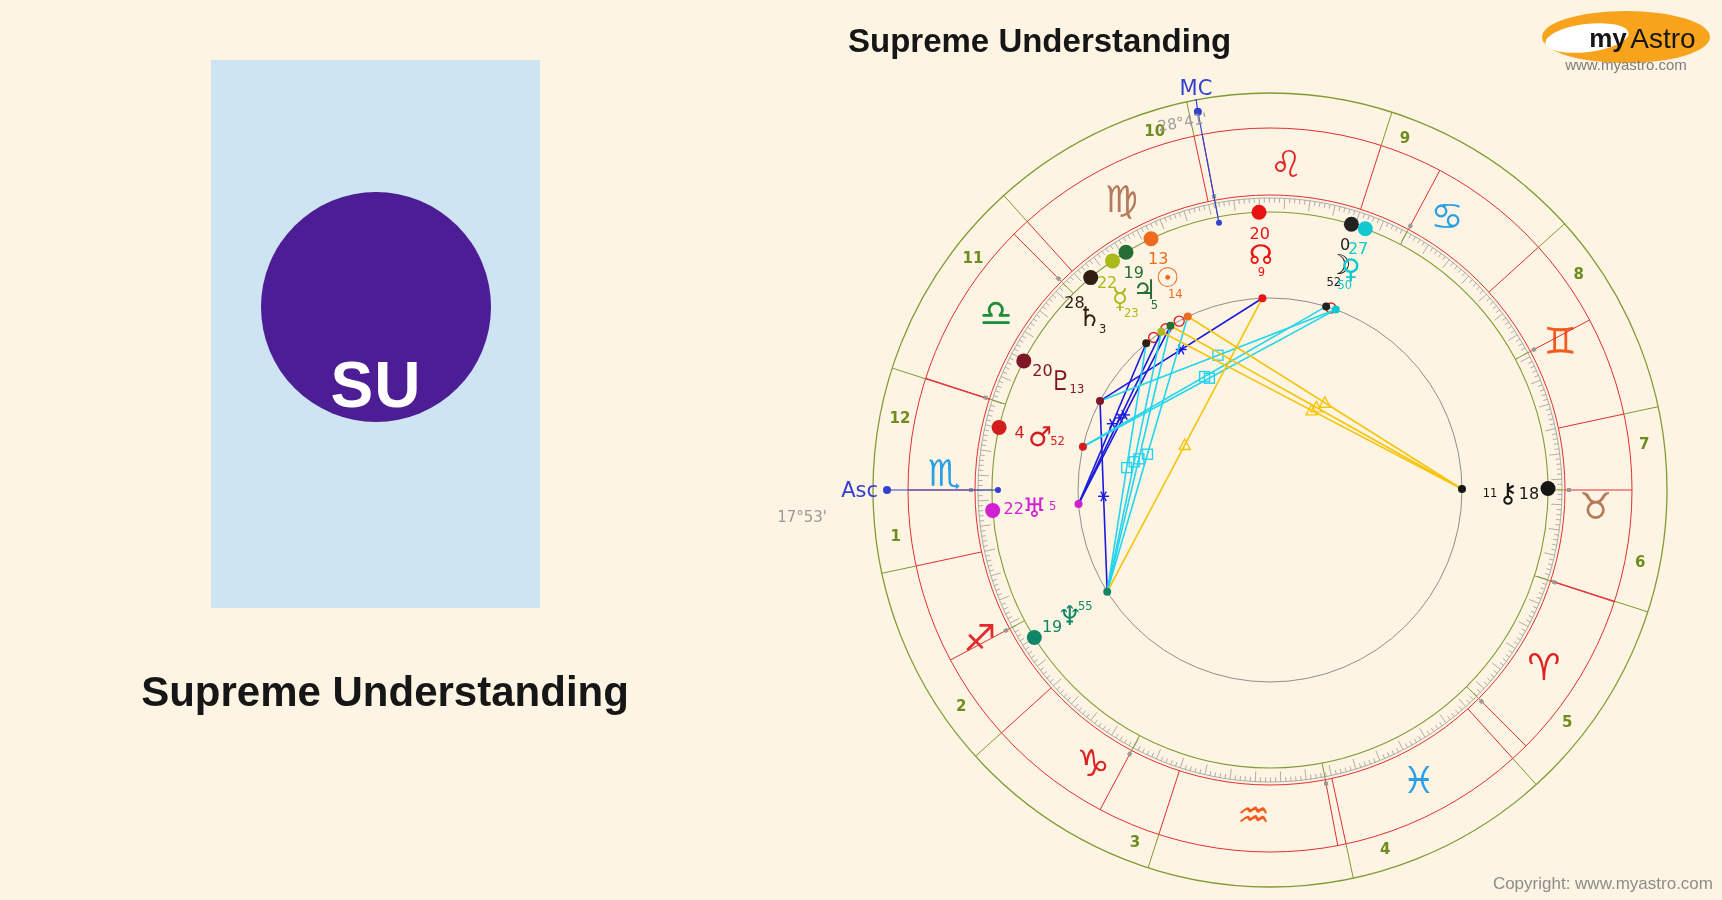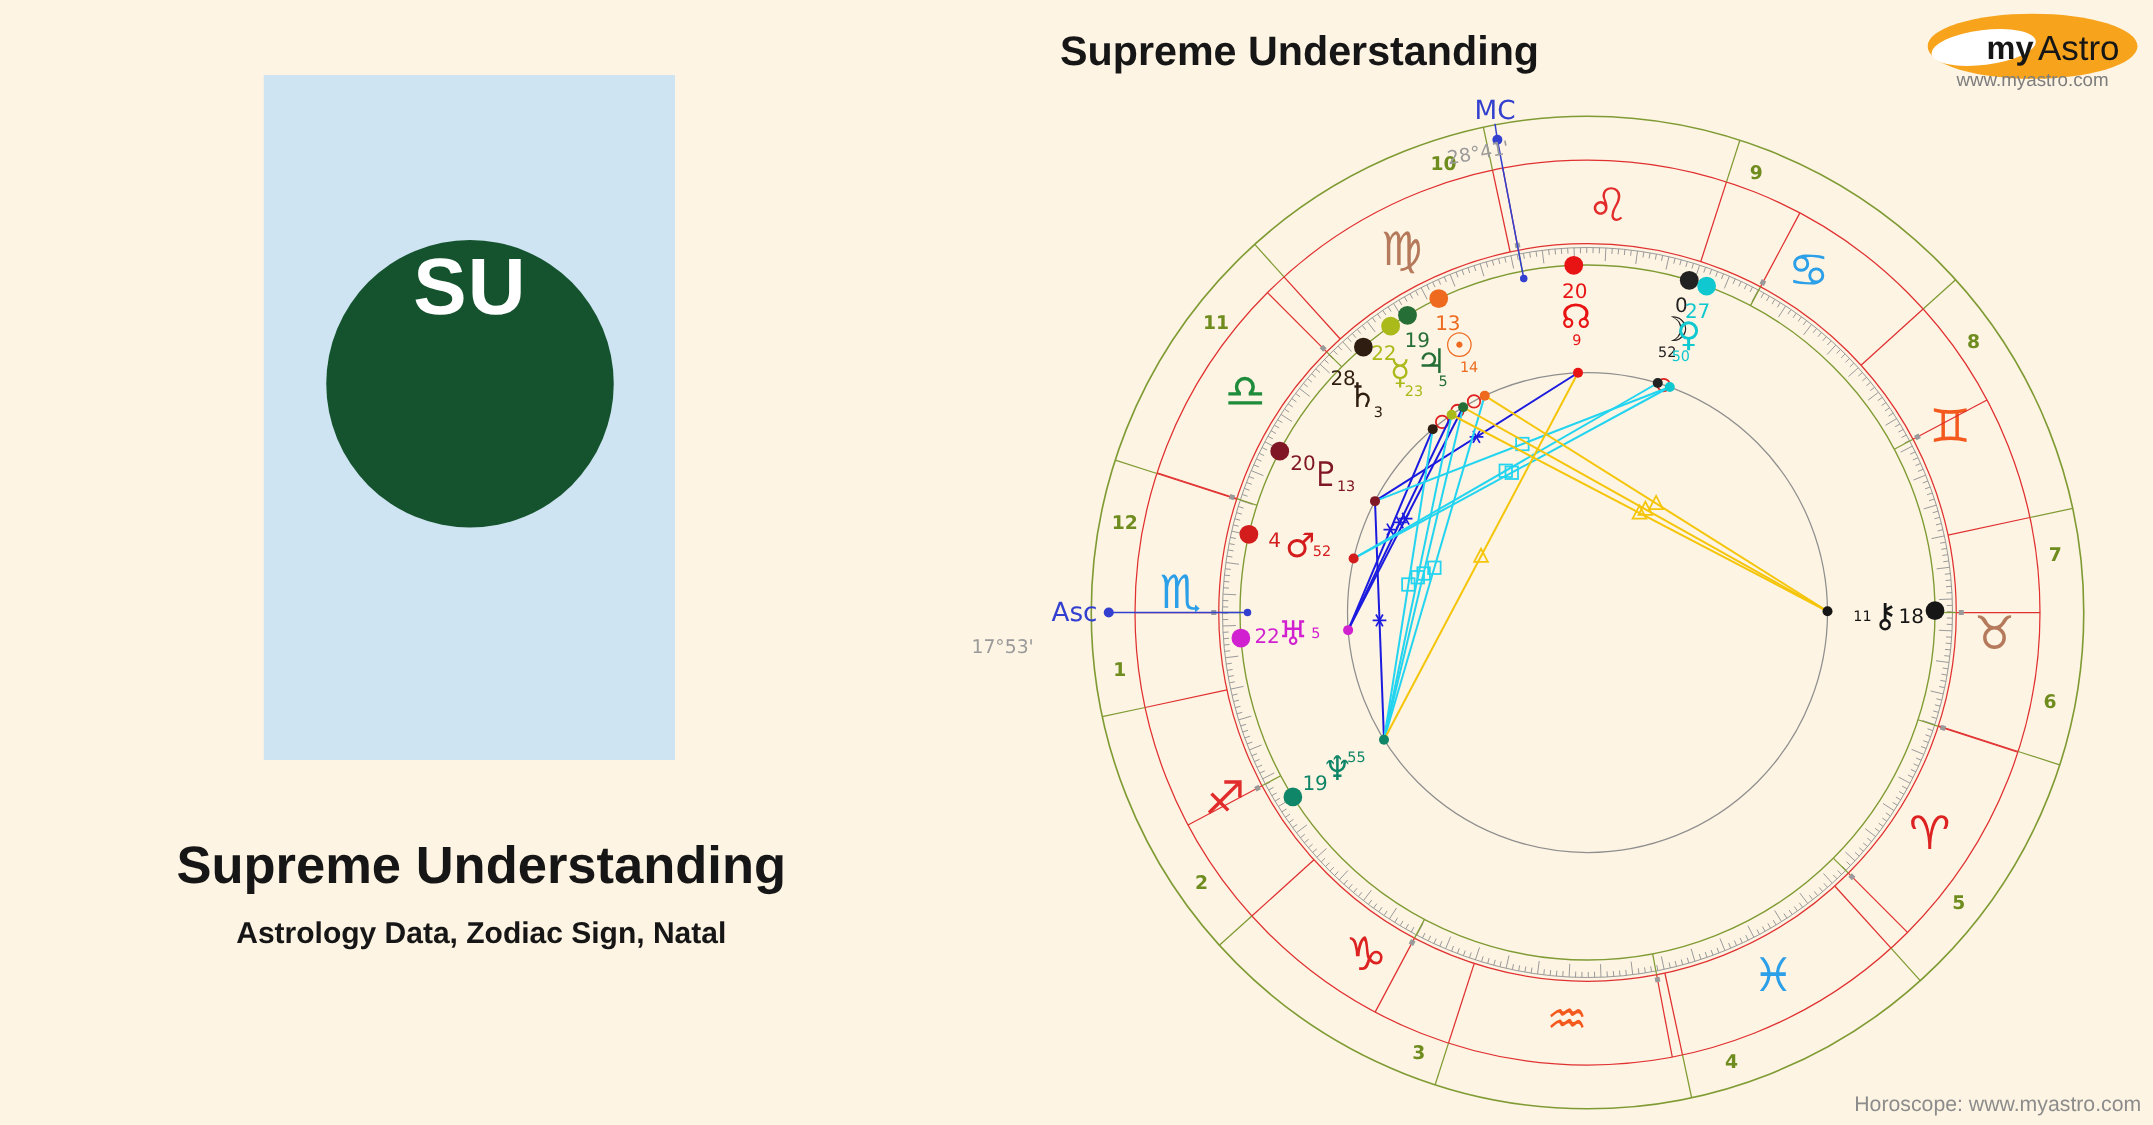--- a/index.html
+++ b/index.html
@@ -7,21 +7,21 @@
     width:1722px;height:900px;position:relative;overflow:hidden;
     background:#fdf4e3;
     font-family:"Liberation Sans", sans-serif;
   }
   .blue-panel{
     position:absolute;left:211px;top:60px;width:329px;height:548px;
     background:#cee4f2;
   }
   .avatar{
     position:absolute;left:261px;top:192px;width:230px;height:230px;border-radius:50%;
-    background:#14532d;display:flex;align-items:flex-start;justify-content:center;
+    background:#4c1d95;display:flex;align-items:flex-end;justify-content:center;
   }
   .avatar span{
     color:#ffffff;font-size:64px;font-weight:bold;letter-spacing:1px;
     font-family:"Liberation Sans", sans-serif;
   }
   .profile-title{
     position:absolute;left:85px;top:668px;width:600px;text-align:center;
     font-size:42px;font-weight:bold;color:#161616;
   }
   .profile-subtitle{
@@ -43,21 +43,20 @@
 </style>
 </head>
 <body>
 
 <div class="blue-panel"></div>
 <div class="avatar">
   <span>SU</span>
 </div>
 <div class="profile-title">Supreme Understanding</div>
 <div class="profile-subtitle">
-  <div>Astrology Data, Zodiac Sign, Natal</div>
 </div>
 
 <div class="chart-heading">Supreme Understanding</div>
 
 <svg class="logo" viewBox="0 0 170 56">
   <ellipse cx="84" cy="27" rx="84" ry="26" fill="#f7a41c"></ellipse>
   <ellipse cx="45" cy="28" rx="42" ry="14" fill="#ffffff" transform="rotate(-7 45 28)"></ellipse>
   <text x="66" y="37" font-size="26" font-weight="bold" fill="#161616" text-anchor="middle" font-family="Liberation Sans, sans-serif"><tspan id="logo-my">my</tspan></text>
   <text x="121" y="38" font-size="28" fill="#161616" text-anchor="middle" font-family="Liberation Sans, sans-serif"><tspan id="logo-astro">Astro</tspan></text>
 </svg>
@@ -662,13 +661,13 @@
       </g>
       <g>
         <circle cx="1548.0" cy="488.5" r="7.5" fill="#161616"></circle>
         <circle cx="1462.0" cy="489.0" r="4" fill="#161616"></circle>
         <text x="1508.0" y="492.9" font-size="27" fill="#161616" font-weight="bold" text-anchor="middle" dominant-baseline="central" font-family="DejaVu Sans, sans-serif">⚷</text>
         <text x="1529.0" y="493.2" font-size="16" fill="#161616" font-weight="normal" text-anchor="middle" dominant-baseline="central" font-family="DejaVu Sans, sans-serif">18</text>
         <text x="1490.0" y="492.7" font-size="11.5" fill="#161616" font-weight="normal" text-anchor="middle" dominant-baseline="central" font-family="DejaVu Sans, sans-serif">11</text>
       </g>
     </svg></div>
 
-<div class="copyright">Horoscope: www.myastro.com</div>
+<div class="copyright">Copyright: www.myastro.com</div>
 
 </body></html>

